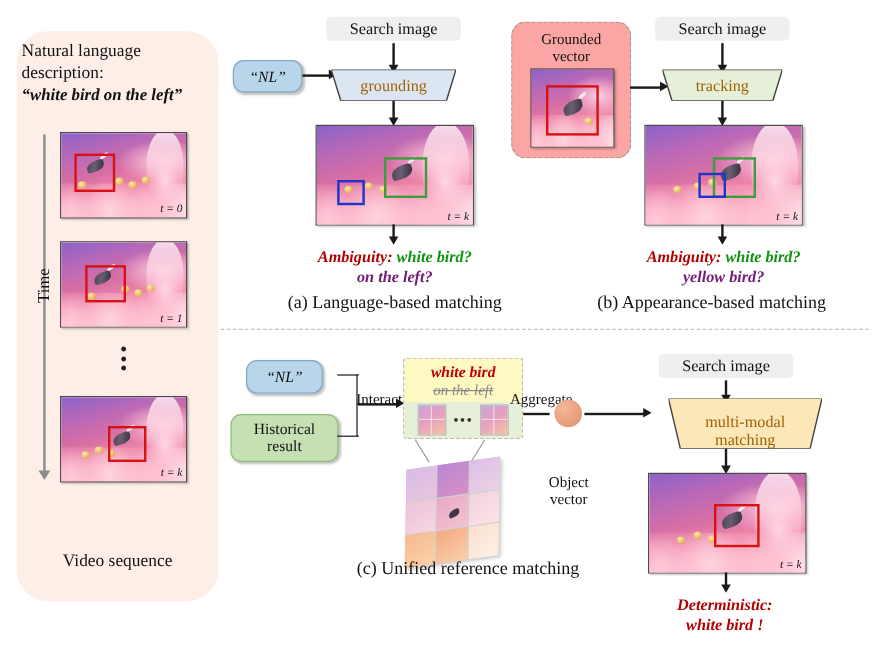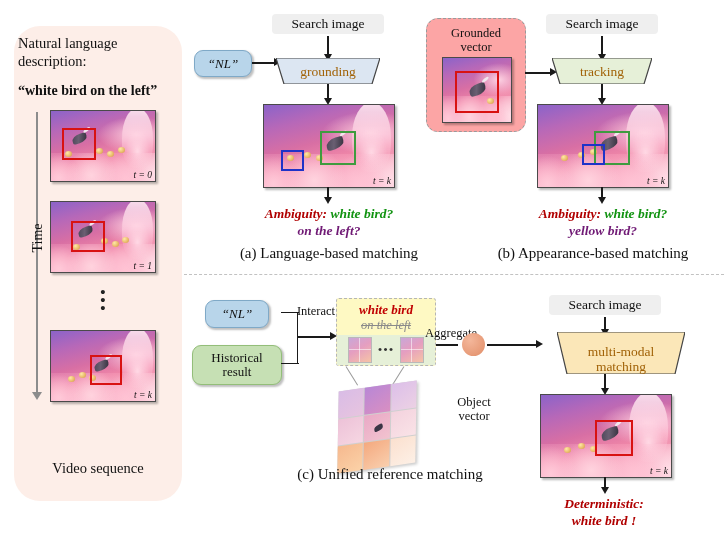--- a/index.html
+++ b/index.html
@@ -13,21 +13,21 @@
 
   
   #left-panel{
     left:14px;top:26px;width:168px;height:475px;
     background:#fdeee8;border-radius:26px;
   }
   #nl-desc{
     left:18px;top:34px;width:160px;
     font-size:14.5px;line-height:18px;
   }
-  #nl-desc .q{font-weight:bold;font-size:14px;display:block;margin-top:12px;}
+  #nl-desc .q{font-weight:bold;font-style:italic;font-size:14px;display:block;margin-top:1px;}
 
   
   #time-axis{left:36px;top:112px;width:2px;height:284px;background:#8c8c8c;}
   #time-arrow{
     left:32px;top:392px;width:0;height:0;
     border-left:5px solid transparent;border-right:5px solid transparent;
     border-top:8px solid #8c8c8c;
   }
   #time-label{
     left:-2px;top:230px;width:80px;text-align:center;font-size:14px;
@@ -328,21 +328,21 @@
 <div class="pill green" style="left:192px;top:345px;width:88px;height:38px;flex-direction:column;">
   <span>Historical</span>
   <span>result</span>
 </div>
 
 <div class="arrow" style="left:281px;top:312px;width:18px;height:1.4px;"></div>
 <div class="arrow" style="left:297px;top:312px;width:1.4px;height:52px;"></div>
 <div class="arrow" style="left:281px;top:363px;width:18px;height:1.4px;"></div>
 <div class="arrow" style="left:298px;top:336px;width:34px;height:1.6px;"></div>
 <div class="ah-right" style="left:330px;top:332px;"></div>
-<div class="plainlbl" style="left:292px;top:304px;width:48px;font-family:Liberation Serif, serif;">Interact</div>
+<div class="plainlbl" style="left:292px;top:326px;width:48px;font-family:Liberation Serif, serif;">Interact</div>
 
 <div id="interact-box">
   <div class="txt-top">white bird</div>
   <div class="txt-strike">on the left</div>
   <div class="patchrow">
     <div class="minipatch">
       <i style="left:0;top:11px;width:100%;height:1px;"></i>
         <i style="left:10px;top:0;width:1px;height:100%;"></i>
     </div>
     <span class="dots-h">•••</span>

